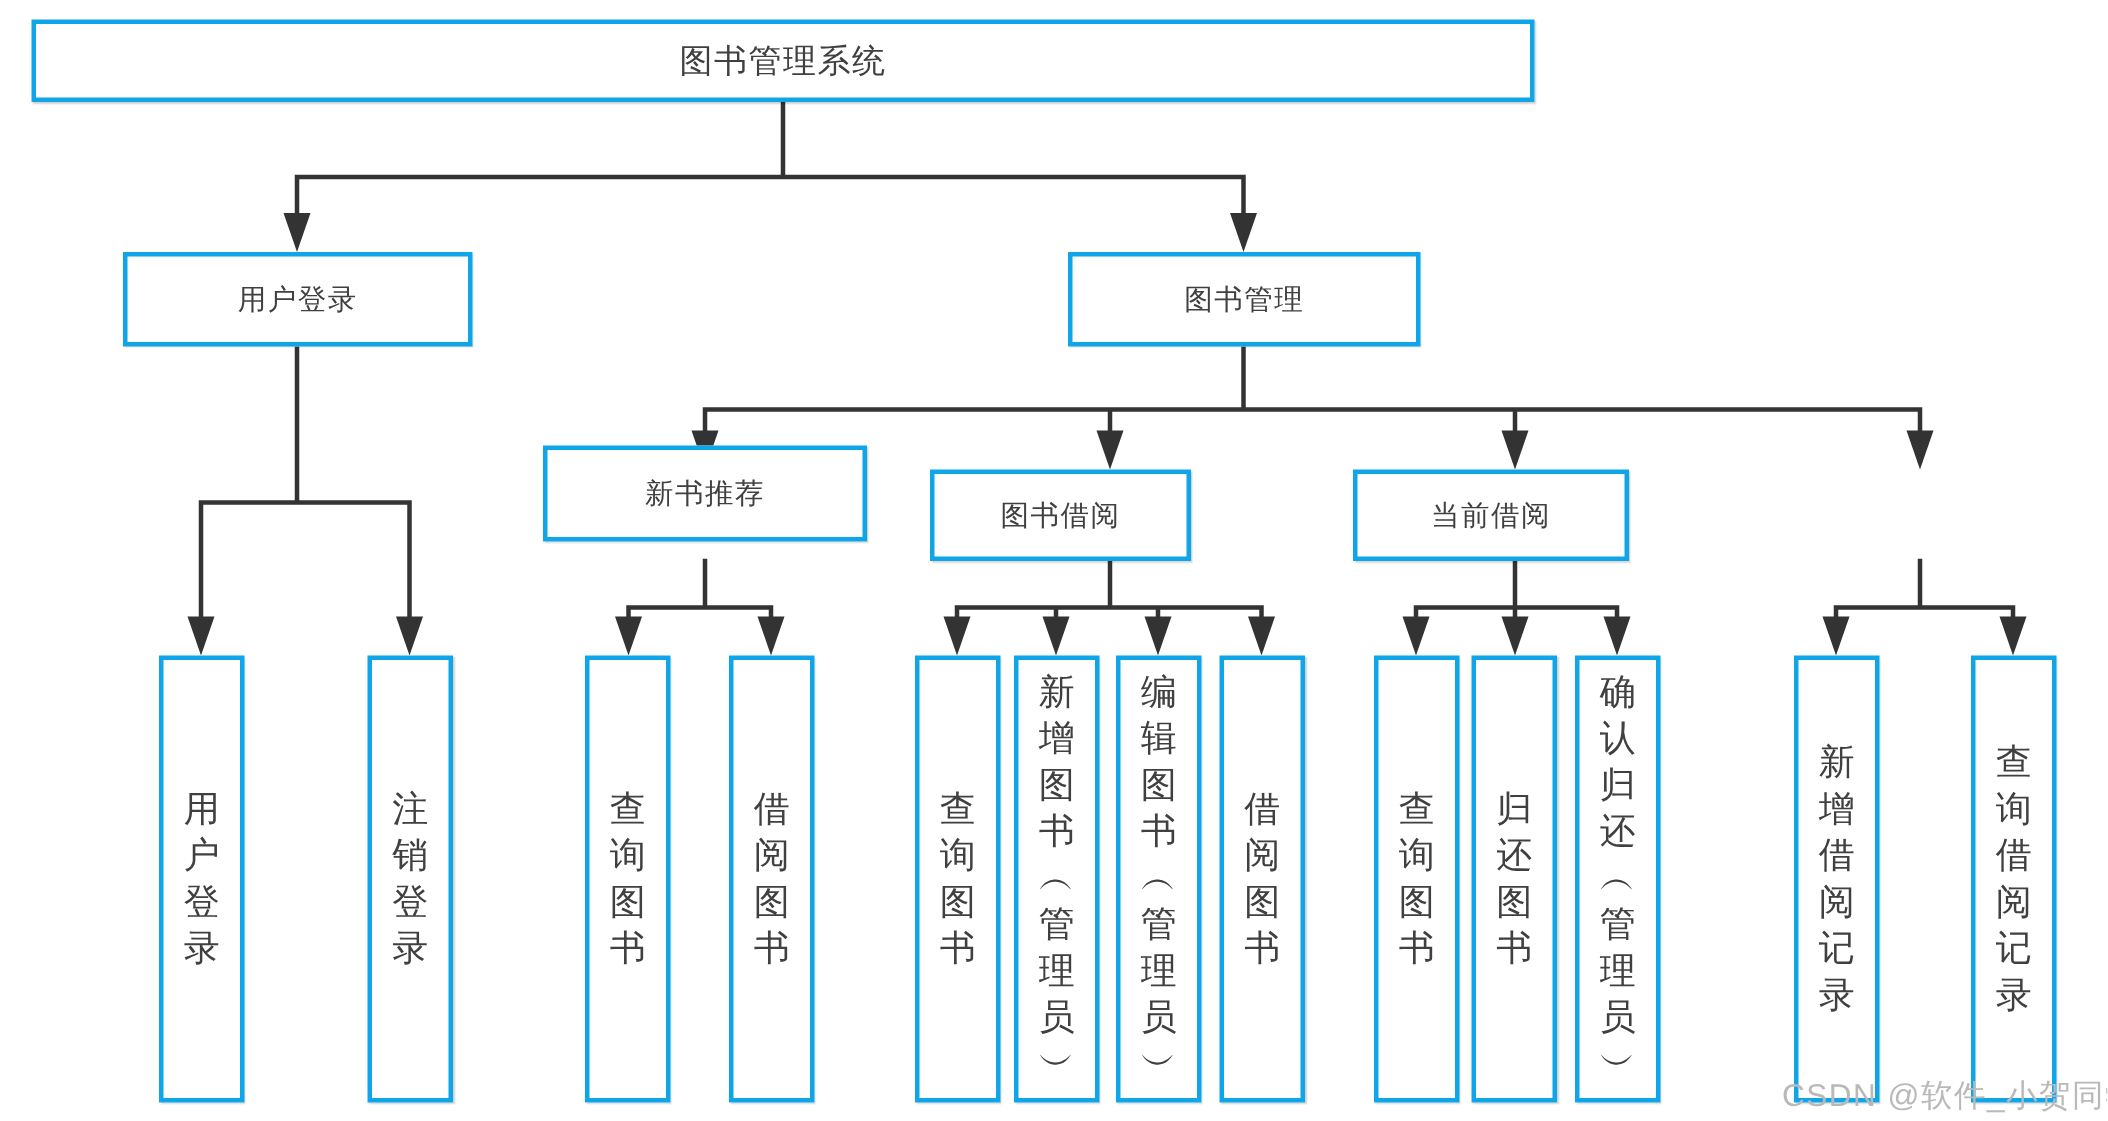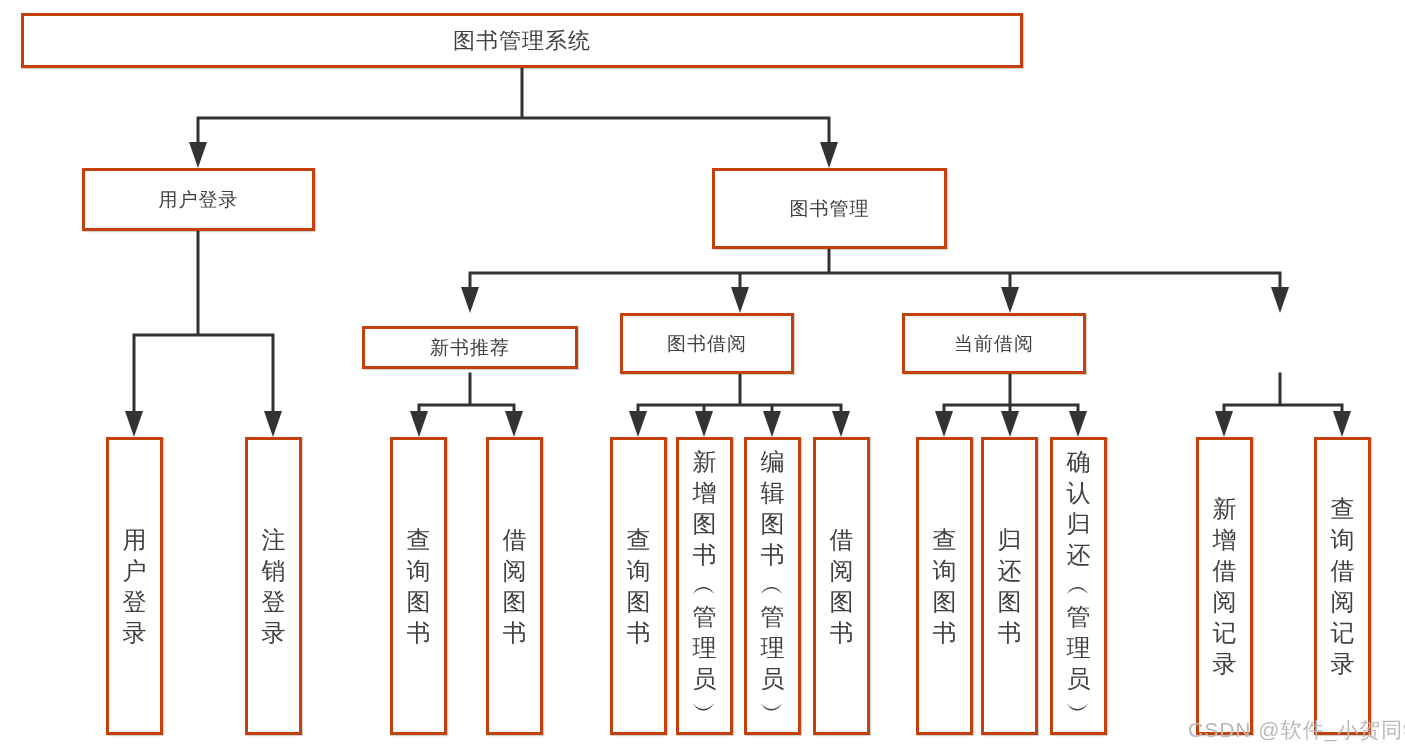--- a/index.html
+++ b/index.html
@@ -3,21 +3,21 @@
 <meta charset="utf-8">
 <style>
   html,body{margin:0;padding:0;background:#ffffff;}
   .canvas{
     position:relative;width:1405px;height:747px;background:#ffffff;
     font-family:"Liberation Sans",sans-serif;overflow:hidden;
   }
   .connectors{position:absolute;left:0;top:0;width:1405px;height:747px;pointer-events:none;}
   .node{
     position:absolute;box-sizing:border-box;background:#ffffff;
-    border:3px solid #c2410c;color:#404040;
+    border:3px solid #0ea5e9;color:#404040;
     display:flex;align-items:center;justify-content:center;
     box-shadow:1px 1px 1px rgba(0,0,0,0.18);
   }
   .node.h{font-size:19px;letter-spacing:1px;white-space:nowrap;}
   .node.root{font-size:22px;}
   .node.v{flex-direction:column;font-size:24px;line-height:1;}
   .node.v span{display:block;margin:3.5px 0;}
   .watermark{
     position:absolute;left:1188px;top:716px;z-index:6;
     font-size:21px;color:#b9b9b9;letter-spacing:1px;white-space:nowrap;
@@ -60,23 +60,23 @@
         <use href="#ah" x="1010" y="437"></use>
       <use href="#ah" x="1078" y="437"></use>
       <use href="#ah" x="1224" y="437"></use>
         <use href="#ah" x="1342" y="437"></use>
     </g>
   </svg>
 
   <div class="node h root" style="left:21px;top:13px;width:1002px;height:55px">图书管理系统</div>
 
   <div class="node h" style="left:82px;top:168px;width:233px;height:63px">用户登录</div>
-  <div class="node h" style="left:712px;top:168px;width:235px;height:81px">图书管理</div>
+  <div class="node h" style="left:712px;top:168px;width:235px;height:63px">图书管理</div>
 
-  <div class="node h" style="left:362px;top:326px;width:216px;height:43px">新书推荐</div>
+  <div class="node h" style="left:362px;top:297px;width:216px;height:64px">新书推荐</div>
   <div class="node h" style="left:620px;top:313px;width:174px;height:61px">图书借阅</div>
   <div class="node h" style="left:902px;top:313px;width:184px;height:61px">当前借阅</div>
 
   <div class="node v" style="left:106px;top:437px;width:57px;height:298px">
       <span>用</span>
       <span>户</span>
       <span>登</span>
       <span>录</span>
     </div>
   <div class="node v" style="left:245px;top:437px;width:57px;height:298px">

